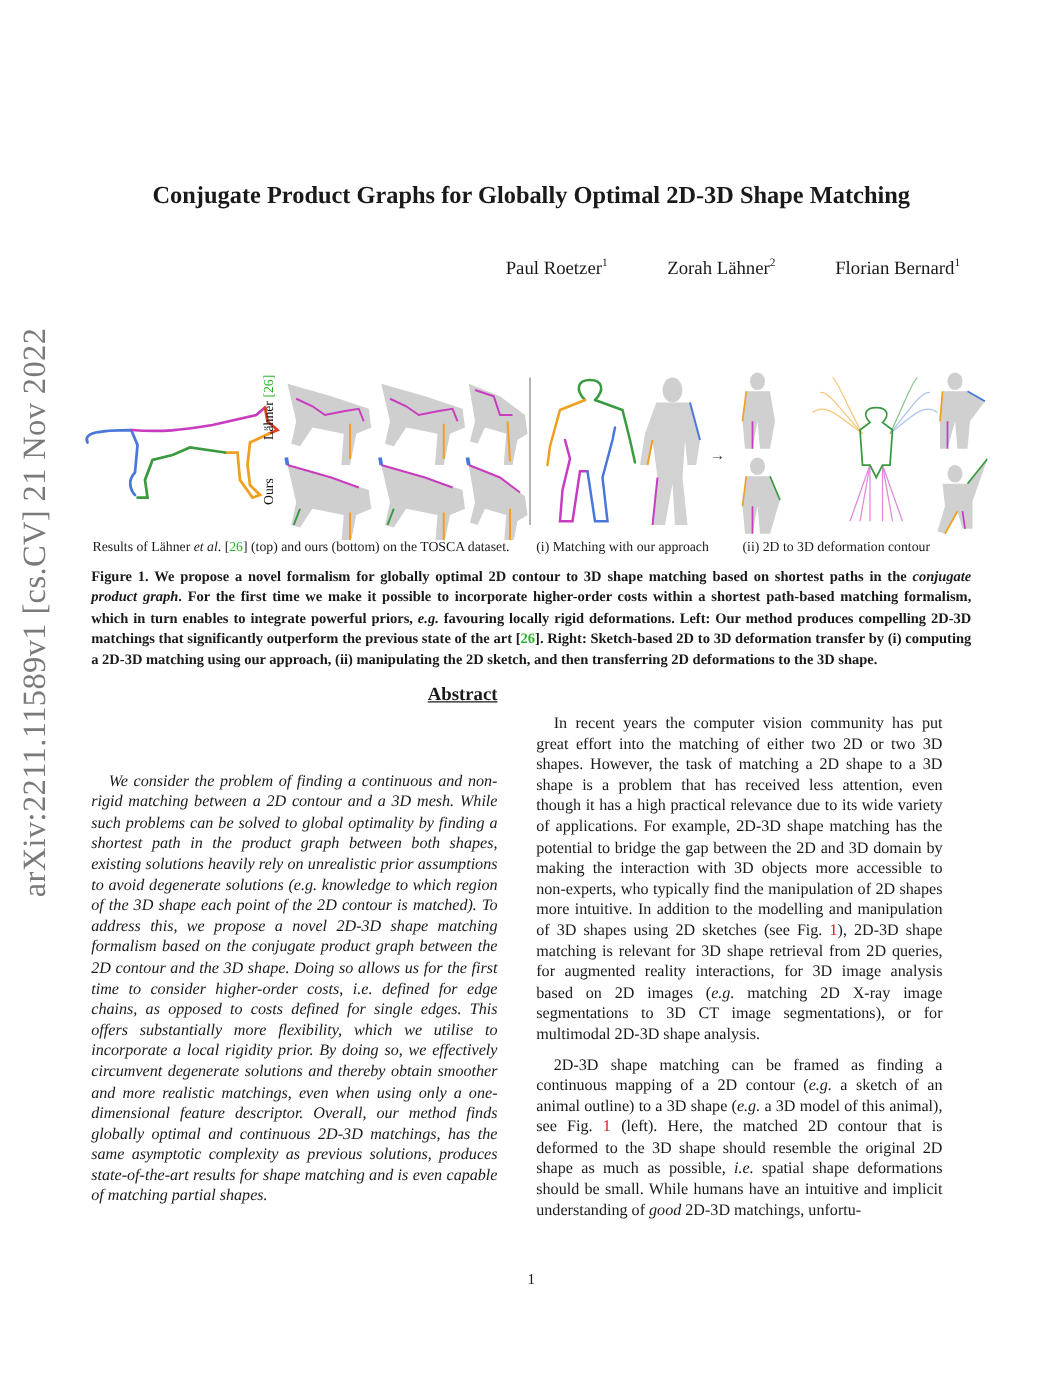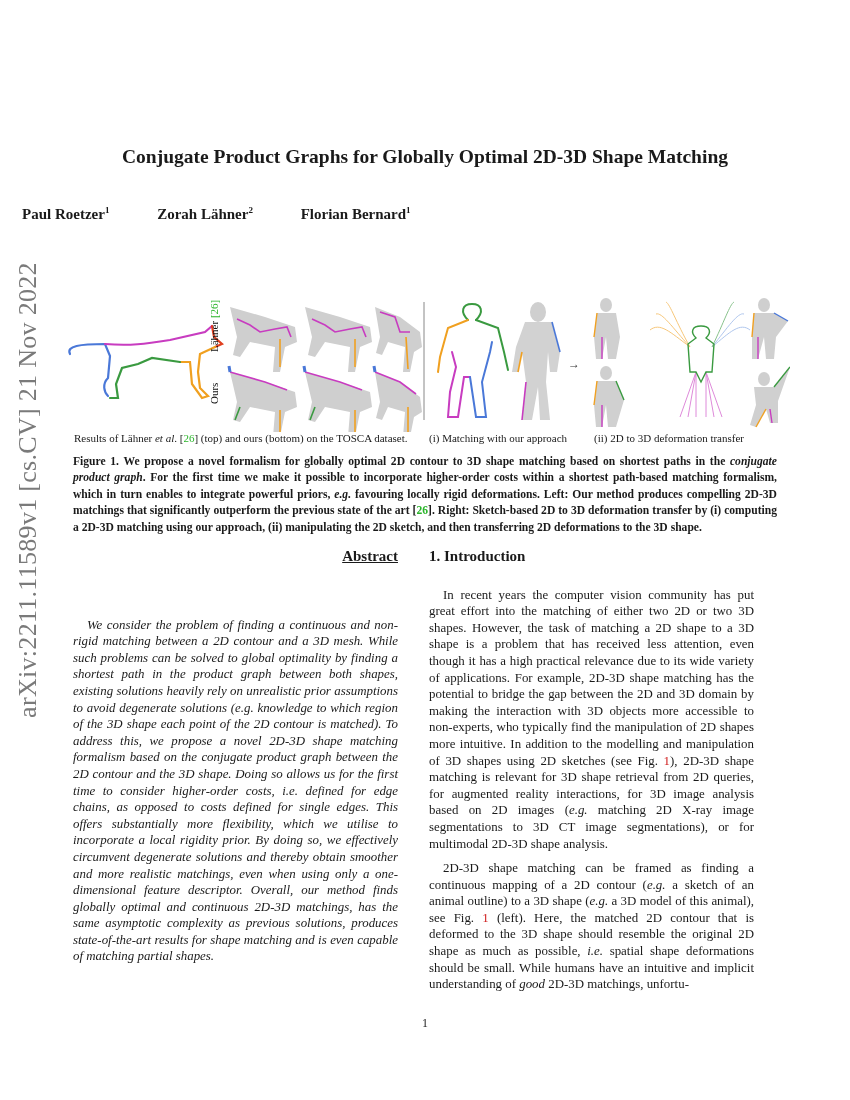--- a/index.html
+++ b/index.html
@@ -4,21 +4,21 @@
 <style>
   html, body { margin: 0; padding: 0; background: #ffffff; }
   body { width: 850px; height: 1100px; position: relative; overflow: hidden;
          font-family: "Liberation Serif", "DejaVu Serif", serif; color: #1a1a1a; }
   .arxiv { position: absolute; left: 8px; top: 290px; width: 40px; height: 400px; }
   .arxiv span { position: absolute; left: 50%; top: 50%; white-space: nowrap;
                 transform: translate(-50%, -50%) rotate(-90deg);
                 font-size: 26px; color: #7a7a7a; letter-spacing: 0.3px; }
   .title { position: absolute; left: 0; width: 850px; top: 146px; text-align: center;
            font-weight: bold; font-size: 19.5px; }
-  .authors { position: absolute; left: 0; width: 790px; top: 200px; text-align: left; font-size: 15px; line-height: 21px; font-weight: bold; }
+  .authors { position: absolute; left: 0; width: 790px; top: 200px; text-align: right; font-size: 15px; line-height: 21px; }
   .authors .row span { display: inline-block; margin: 0 22px; }
   sup { font-size: 9px; }
   .figure { position: absolute; left: 60px; top: 292px; width: 730px; height: 140px; }
   .fig-cap-small { position: absolute; top: 432px; font-size: 11px; white-space: nowrap; }
   .cite { color: #2bb52b; }
   .ref { color: #d02020; }
   .caption { position: absolute; left: 73px; top: 454px; width: 704px; font-size: 11.6px; line-height: 16.4px; text-align: justify; font-weight: bold; }
   .col { position: absolute; width: 325px; font-size: 12.9px; line-height: 16.6px; text-align: justify; hyphens: manual; }
   .col-left { left: 73px; top: 548px; }
   .col-right { left: 429px; top: 548px; }
@@ -158,28 +158,27 @@
       <path d="M4 22 L 24 22 L 40 2 L 28 36 L 28 58 L 20 58 L 16 44 L 6 62 L 0 60 L 6 40 Z" fill="#d0d0d0"></path>
       <path d="M24 22 L 40 2" fill="none" stroke="#3a9a40" stroke-width="1.4"></path>
       <path d="M16 44 L 6 62" fill="none" stroke="#f0a020" stroke-width="1.4"></path>
       <path d="M20 44 L 22 58" fill="none" stroke="#c83cc0" stroke-width="1.4"></path>
     </g>
   </g>
 </svg>
 
 <div class="fig-cap-small" style="left:74px;"><span>Results of Lähner </span><i>et al</i><span>. [</span><span class="cite">26</span><span>] (top) and ours (bottom) on the TOSCA dataset.</span></div>
 <div class="fig-cap-small" style="left:429px;">(i) Matching with our approach</div>
-<div class="fig-cap-small" style="left:594px;">(ii) 2D to 3D deformation transfer</div>
+<div class="fig-cap-small" style="left:594px;">(ii) 2D to 3D deformation contour</div>
 
 <div class="caption"><span>Figure 1. We propose a novel formalism for </span><b>globally optimal 2D contour to 3D shape matching</b><span> based on shortest paths in the </span><i>conjugate product graph</i><span>. For the first time we make it possible to incorporate higher-order costs within a shortest path-based matching formalism, which in turn enables to integrate powerful priors, </span><i>e.g.</i><span> favouring locally rigid deformations. </span><b>Left:</b><span> Our method produces compelling 2D-3D matchings that significantly outperform the previous state of the art [</span><span class="cite">26</span><span>]. </span><b>Right:</b><span> Sketch-based 2D to 3D deformation transfer by (i) computing a 2D-3D matching using our approach, (ii) manipulating the 2D sketch, and then transferring 2D deformations to the 3D shape.</span></div>
 
 <div class="col col-left">
   <div class="sec-head center">Abstract</div>
   <p class="abstract-body">We consider the problem of finding a continuous and non-rigid matching between a 2D contour and a 3D mesh. While such problems can be solved to global optimality by finding a shortest path in the product graph between both shapes, existing solutions heavily rely on unrealistic prior assumptions to avoid degenerate solutions (e.g. knowledge to which region of the 3D shape each point of the 2D contour is matched). To address this, we propose a novel 2D-3D shape matching formalism based on the conjugate product graph between the 2D contour and the 3D shape. Doing so allows us for the first time to consider higher-order costs, i.e. defined for edge chains, as opposed to costs defined for single edges. This offers substantially more flexibility, which we utilise to incorporate a local rigidity prior. By doing so, we effectively circumvent degenerate solutions and thereby obtain smoother and more realistic matchings, even when using only a one-dimensional feature descriptor. Overall, our method finds globally optimal and continuous 2D-3D matchings, has the same asymptotic complexity as previous solutions, produces state-of-the-art results for shape matching and is even capable of matching partial shapes.</p>
 </div>
 
 <div class="col col-right">
-  <div class="sec-head">1. Introduction</div>
   <p class="intro-p intro-first"><span>In recent years the computer vision community has put great effort into the matching of either two 2D or two 3D shapes. However, the task of matching a 2D shape to a 3D shape is a problem that has received less attention, even though it has a high practical relevance due to its wide variety of applications. For example, 2D-3D shape matching has the potential to bridge the gap between the 2D and 3D domain by making the interaction with 3D objects more accessible to non-experts, who typically find the manipulation of 2D shapes more intuitive. In addition to the modelling and manipulation of 3D shapes using 2D sketches (see Fig. </span><span class="ref">1</span><span>), 2D-3D shape matching is relevant for 3D shape retrieval from 2D queries, for augmented reality interactions, for 3D image analysis based on 2D images (</span><i>e.g.</i><span> matching 2D X-ray image segmentations to 3D CT image segmentations), or for multimodal 2D-3D shape analysis.</span></p>
   <p class="intro-p intro-second"><span>2D-3D shape matching can be framed as finding a continuous mapping of a 2D contour (</span><i>e.g.</i><span> a sketch of an animal outline) to a 3D shape (</span><i>e.g.</i><span> a 3D model of this animal), see Fig. </span><span class="ref">1</span><span> (left). Here, the matched 2D contour that is deformed to the 3D shape should resemble the original 2D shape as much as possible, </span><i>i.e.</i><span> spatial shape deformations should be small. While humans have an intuitive and implicit understanding of </span><i>good</i><span> 2D-3D matchings, unfortu-</span></p>
 </div>
 
 <div class="pagenum">1</div>
 
 </body></html>

